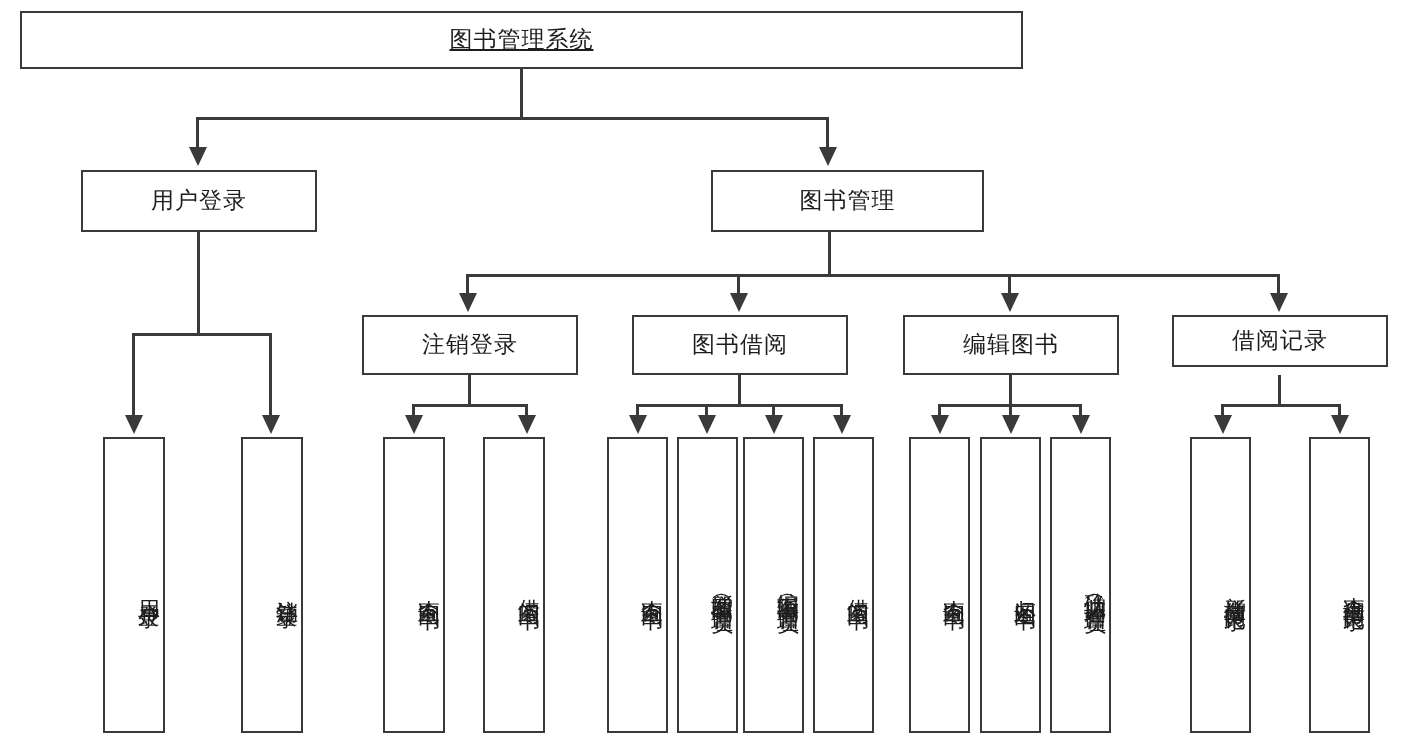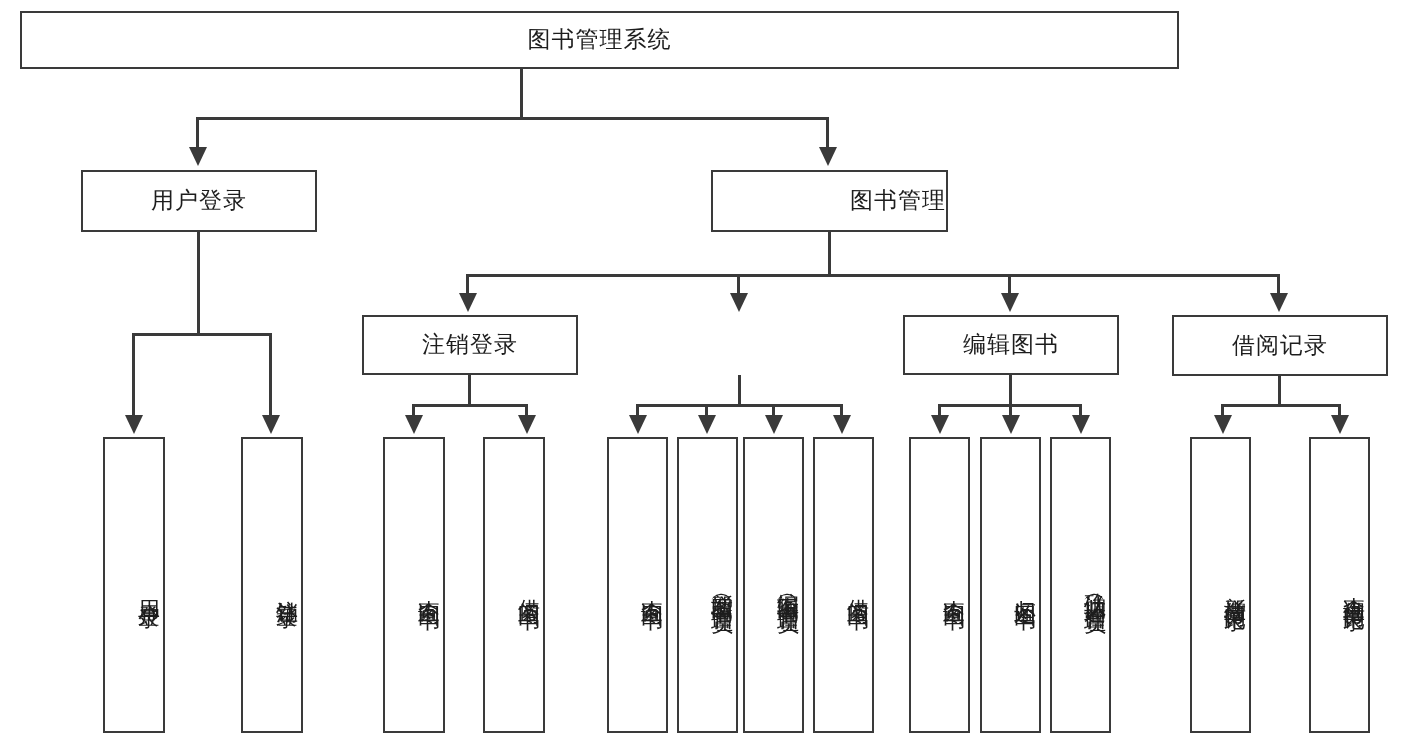--- a/index.html
+++ b/index.html
@@ -80,37 +80,37 @@
     color: #b9b9b9;
     letter-spacing: 0.5px;
     white-space: nowrap;
   }
 </style>
 </head>
 <body>
 
 <div id="canvas">
 
-  <div class="node horizontal root" style="left:20px; top:11px; width:1159px; height:58px;">
+  <div class="node horizontal root" style="left:20px; top:11px; width:1003px; height:58px;text-decoration:underline;">
     <span>图书管理系统</span>
   </div>
 
   <div class="edge v" style="left:520px; top:69px; width:3px; height:50px;"></div>
 
   <div class="edge h" style="left:196px; top:117px; width:632px; height:3px;"></div>
 
   <div class="edge v" style="left:196px; top:117px; width:3px; height:32px;"></div>
   <div class="arrow" style="left:189px; top:147px;"></div>
   <div class="edge v" style="left:826px; top:117px; width:3px; height:32px;"></div>
   <div class="arrow" style="left:819px; top:147px;"></div>
 
   <div class="node horizontal lvl2" style="left:81px; top:170px; width:236px; height:62px;">
     <span>用户登录</span>
   </div>
-  <div class="node horizontal lvl2" style="left:711px; top:170px; width:237px; height:62px;justify-content:flex-end;">
+  <div class="node horizontal lvl2" style="left:711px; top:170px; width:273px; height:62px;">
     <span>图书管理</span>
   </div>
 
   <div class="edge v" style="left:197px; top:232px; width:3px; height:104px;"></div>
   <div class="edge h" style="left:132px; top:333px; width:139px; height:3px;"></div>
   <div class="edge v" style="left:132px; top:333px; width:3px; height:84px;"></div>
   <div class="arrow" style="left:125px; top:415px;"></div>
   <div class="edge v" style="left:269px; top:333px; width:3px; height:84px;"></div>
   <div class="arrow" style="left:262px; top:415px;"></div>
 
@@ -121,24 +121,27 @@
   <div class="edge v" style="left:737px; top:274px; width:3px; height:22px;"></div>
   <div class="arrow" style="left:730px; top:293px;"></div>
   <div class="edge v" style="left:1008px; top:274px; width:3px; height:22px;"></div>
   <div class="arrow" style="left:1001px; top:293px;"></div>
   <div class="edge v" style="left:1277px; top:274px; width:3px; height:22px;"></div>
   <div class="arrow" style="left:1270px; top:293px;"></div>
 
   <div class="node horizontal lvl3" style="left:362px; top:315px; width:216px; height:60px;">
     <span>注销登录</span>
   </div>
+  <div class="node horizontal lvl3" style="left:632px; top:315px; width:216px; height:60px;">
+    <span>图书借阅</span>
+  </div>
   <div class="node horizontal lvl3" style="left:903px; top:315px; width:216px; height:60px;">
     <span>编辑图书</span>
   </div>
-  <div class="node horizontal lvl3" style="left:1172px; top:315px; width:216px; height:61px;">
+  <div class="node horizontal lvl3" style="left:1172px; top:315px; width:216px; height:52px;">
     <span>借阅记录</span>
   </div>
 
   <div class="edge v" style="left:468px; top:375px; width:3px; height:32px;"></div>
   <div class="edge h" style="left:412px; top:404px; width:116px; height:3px;"></div>
   <div class="edge v" style="left:412px; top:404px; width:3px; height:13px;"></div>
   <div class="arrow" style="left:405px; top:415px;"></div>
   <div class="edge v" style="left:525px; top:404px; width:3px; height:13px;"></div>
   <div class="arrow" style="left:518px; top:415px;"></div>
 

